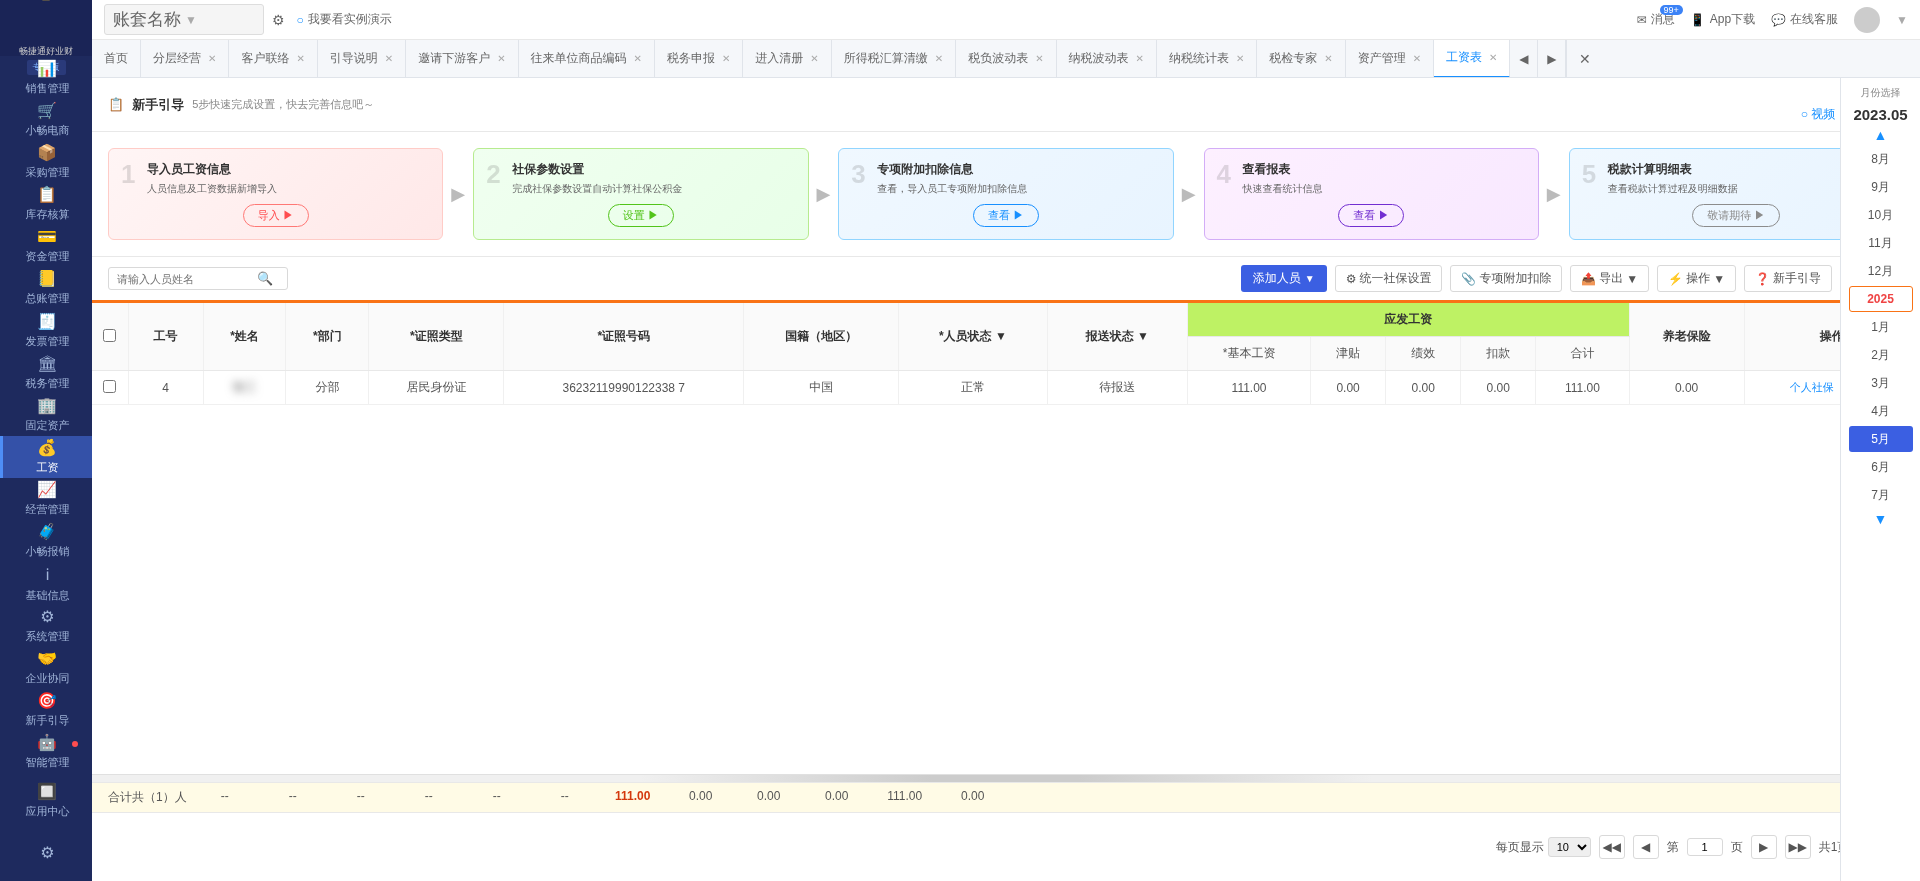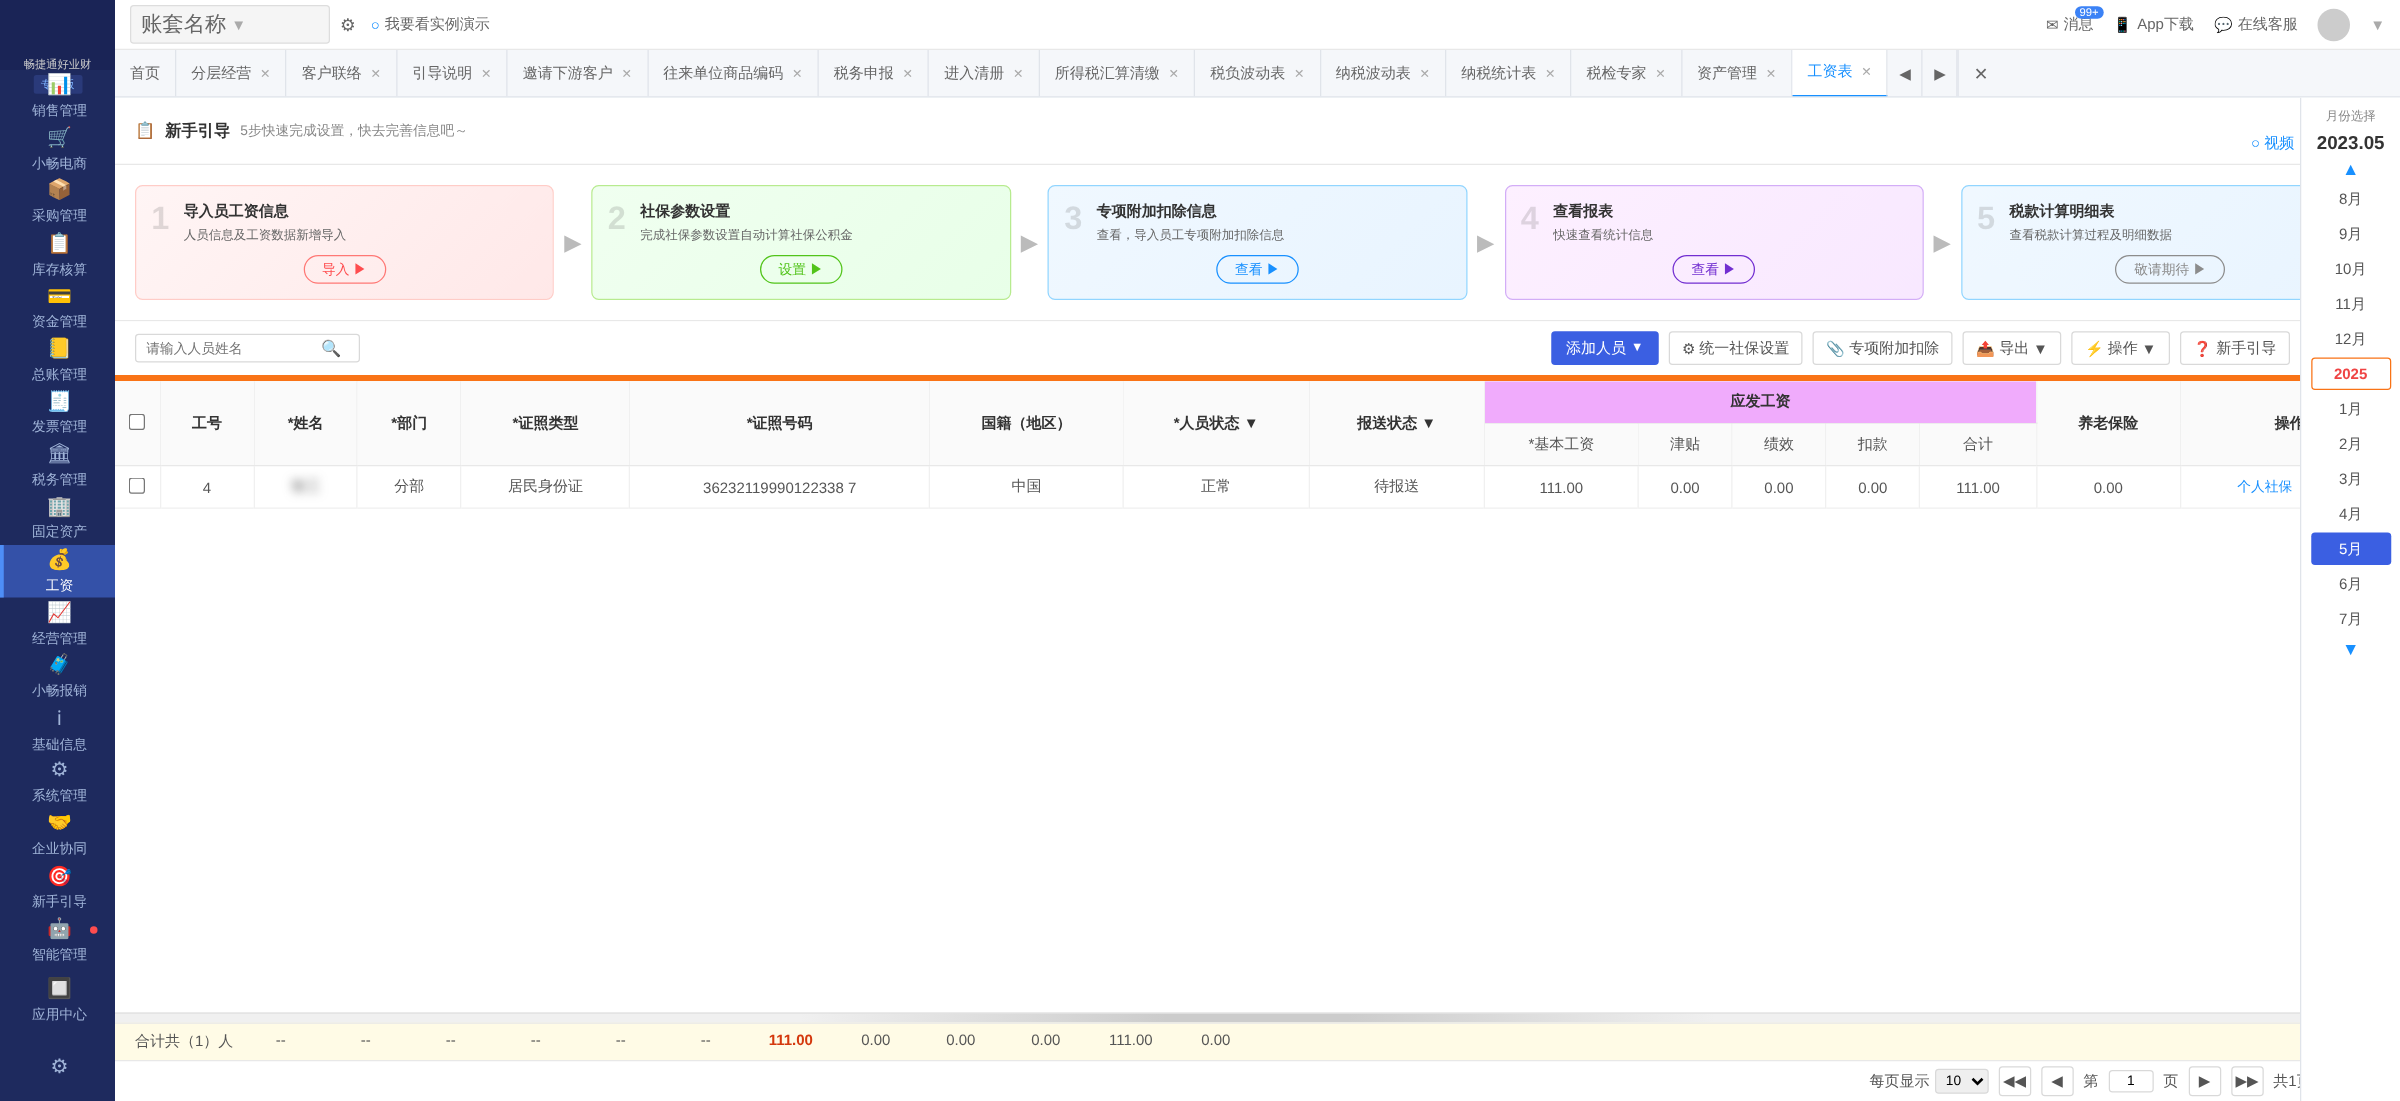--- a/index.html
+++ b/index.html
@@ -120,21 +120,21 @@
     .step1 .step-btn { border-color: #ff7875; color: #ff4d4f; }
     .step2 .step-btn { border-color: #52c41a; color: #52c41a; }
     .step3 .step-btn { border-color: #1890ff; color: #1890ff; }
     .step4 .step-btn { border-color: #722ed1; color: #722ed1; }
     .step5 .step-btn { border-color: #8c8c8c; color: #8c8c8c; }
     .step-arrow { color: #bbb; font-size: 18px; flex-shrink: 0; }
 
     
     .toolbar {
       background: #fff; padding: 8px 16px; display: flex; align-items: center;
-      gap: 8px; border-bottom: 5px solid #f97316;
+      gap: 8px; border-bottom: 3px solid #f97316;
     }
     .search-input-wrap {
       display: flex; align-items: center; border: 1px solid #d9d9d9; border-radius: 3px;
       padding: 3px 8px; background: #fff; min-width: 180px;
     }
     .search-input-wrap input {
       border: none; outline: none; font-size: 11px; color: #999; width: 140px;
     }
     .search-icon { color: #bbb; cursor: pointer; font-size: 13px; }
     .toolbar-right { margin-left: auto; display: flex; align-items: center; gap: 8px; }
@@ -162,37 +162,37 @@
       color: #333; font-weight: 600; text-align: center; white-space: nowrap;
       position: sticky; top: 0; background: #fafafa; z-index: 2;
     }
     .sub-header { background: #f5f7fa; }
     .sub-header th { font-weight: 500; color: #555; }
     tbody tr { border-bottom: 1px solid #f0f0f0; }
     tbody td {
       padding: 8px 10px; border-right: 1px solid #f0f0f0; text-align: center;
       color: #555; white-space: nowrap;
     }
-    .col-group-header { background: #f0abfc; }
+    .col-group-header { background: #bef264; }
     .checkbox-cell { width: 36px; }
     input[type=checkbox] { cursor: pointer; }
     .action-link { color: #1890ff; cursor: pointer; font-size: 11px; }
     .action-icon { color: #8c8c8c; cursor: pointer; font-size: 12px; margin: 0 2px; }
 
     
     .table-footer {
       background: #fffbe6; padding: 6px 16px; border-top: 1px solid #e8e8e8;
       display: flex; align-items: flex-start; gap: 8px; font-size: 12px; color: #555;
       flex-shrink: 0;
     }
     .footer-cell { padding: 0 12px; text-align: center; min-width: 60px; }
 
     
     .pagination-bar {
-      background: #fff; padding: 4px 16px; border-top: 1px solid #e8e8e8;
+      background: #fff; padding: 22px 16px; border-top: 1px solid #e8e8e8;
       display: flex; align-items: center; justify-content: flex-end; gap: 8px;
       font-size: 12px; color: #555;
     }
     .page-size-wrap { display: flex; align-items: center; gap: 4px; }
     .page-size-select {
       border: 1px solid #d9d9d9; border-radius: 3px; padding: 2px 4px;
       font-size: 11px; cursor: pointer;
     }
     .page-nav-btn {
       width: 26px; height: 24px; border: 1px solid #d9d9d9; border-radius: 3px;

